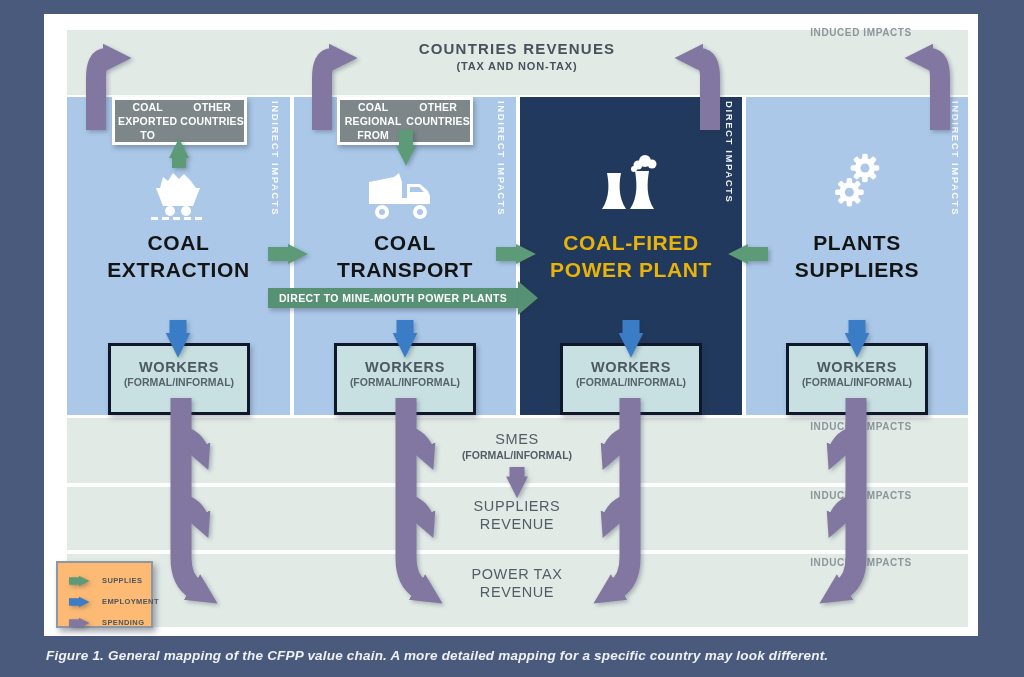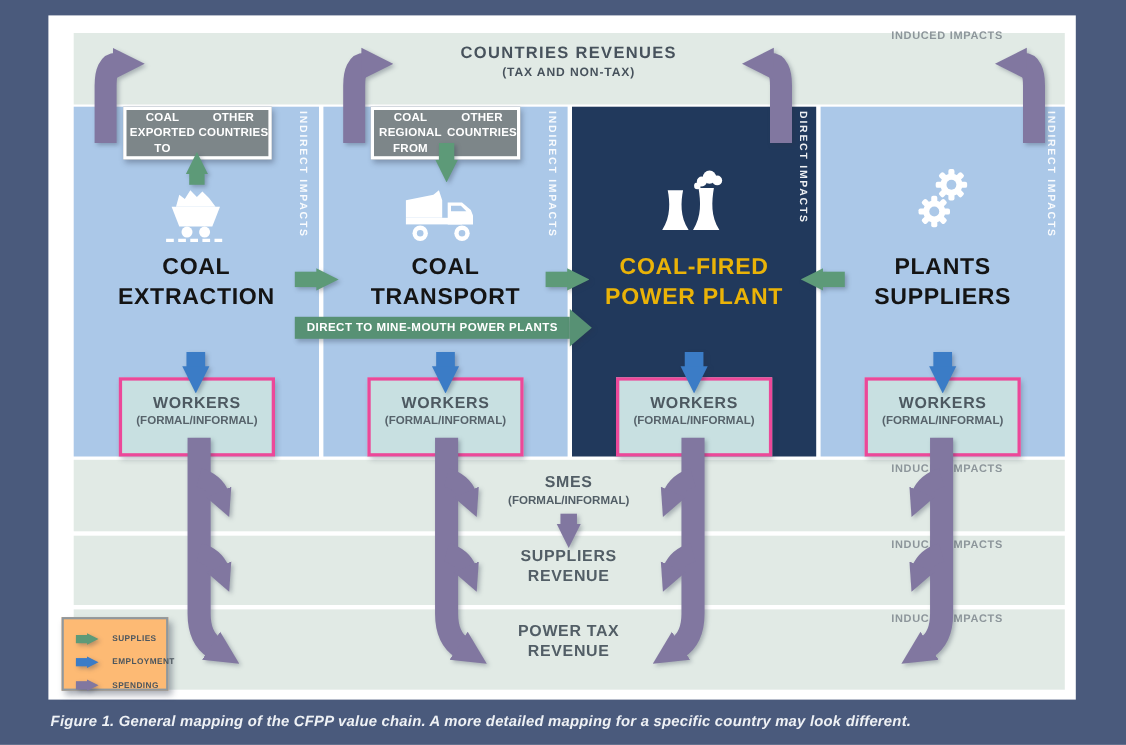--- a/index.html
+++ b/index.html
@@ -12,25 +12,25 @@
   .col.navy{background:#21395c}
   .vlabel{writing-mode:vertical-rl;font-size:9.5px;font-weight:bold;letter-spacing:1.6px;color:rgba(255,255,255,.92);top:101px;height:135px;white-space:nowrap}
   .gov-title{font-size:15px;font-weight:800;letter-spacing:1.2px;color:#47525c;text-align:center}
   .gov-sub{font-size:11px;font-weight:bold;letter-spacing:.8px;color:#47525c;text-align:center;margin-top:3px}
   .muted{font-size:10px;color:#8d969b;letter-spacing:.6px;font-weight:bold;text-align:center;width:202px}
   .graybox{box-sizing:border-box;background:#7d8689;border:3px solid #fff;box-shadow:2px 3px 5px rgba(40,50,70,.35);
     color:#fff;text-align:center;font-weight:bold;font-size:10.5px;line-height:1.35;letter-spacing:.2px;
     display:flex;flex-direction:row;justify-content:center}
   .title{font-weight:800;font-size:21px;letter-spacing:.6px;line-height:1.28;text-align:center;color:#141414}
   .title.light{color:#eab308}
-  .workers{box-sizing:border-box;background:#c8e0e1;border:3px solid #ec4899;box-shadow:2px 3px 5px rgba(40,50,70,.3);text-align:center;width:142px;height:72px;top:343px}
+  .workers{box-sizing:border-box;background:#c8e0e1;border:3px solid #0f172a;box-shadow:2px 3px 5px rgba(40,50,70,.3);text-align:center;width:142px;height:72px;top:343px}
   .workers .w1{font-size:14.5px;font-weight:bold;color:#4d5961;letter-spacing:.6px;margin-top:13px}
   .workers .w2{font-size:10.5px;font-weight:bold;color:#57636b;margin-top:1px}
   .centerlab{left:427px;width:180px;text-align:center}
-  .centerlab .c1{font-size:14.5px;font-weight:bold;color:#525e66;letter-spacing:.6px;line-height:1.25}
+  .centerlab .c1{font-size:14.5px;font-weight:normal;color:#525e66;letter-spacing:.6px;line-height:1.25}
   .centerlab .c2{font-size:10.5px;font-weight:bold;color:#525e66;margin-top:1px}
   .banner-bar{background:#579174;color:#fff;font-size:10.5px;font-weight:bold;letter-spacing:.4px;text-align:center;line-height:20px;box-shadow:2px 3px 4px rgba(40,50,70,.3)}
   .legend{box-sizing:border-box;background:#fdba74;border:2px solid #8f989e;box-shadow:3px 4px 6px rgba(40,50,70,.4);padding-top:7px}
   .legend-row{display:flex;align-items:center;gap:9px;height:21px;padding-left:9px}
   .legend-label{font-size:7.5px;font-weight:bold;color:#4c565e;letter-spacing:.4px}
   .caption{font-style:italic;font-weight:600;font-size:13.5px;color:#eef1f5;letter-spacing:.2px}
   svg.arrow{overflow:visible;filter:drop-shadow(2px 2px 2px rgba(40,50,70,.32))}
   svg.icon{overflow:visible}
 </style>
 </head>

